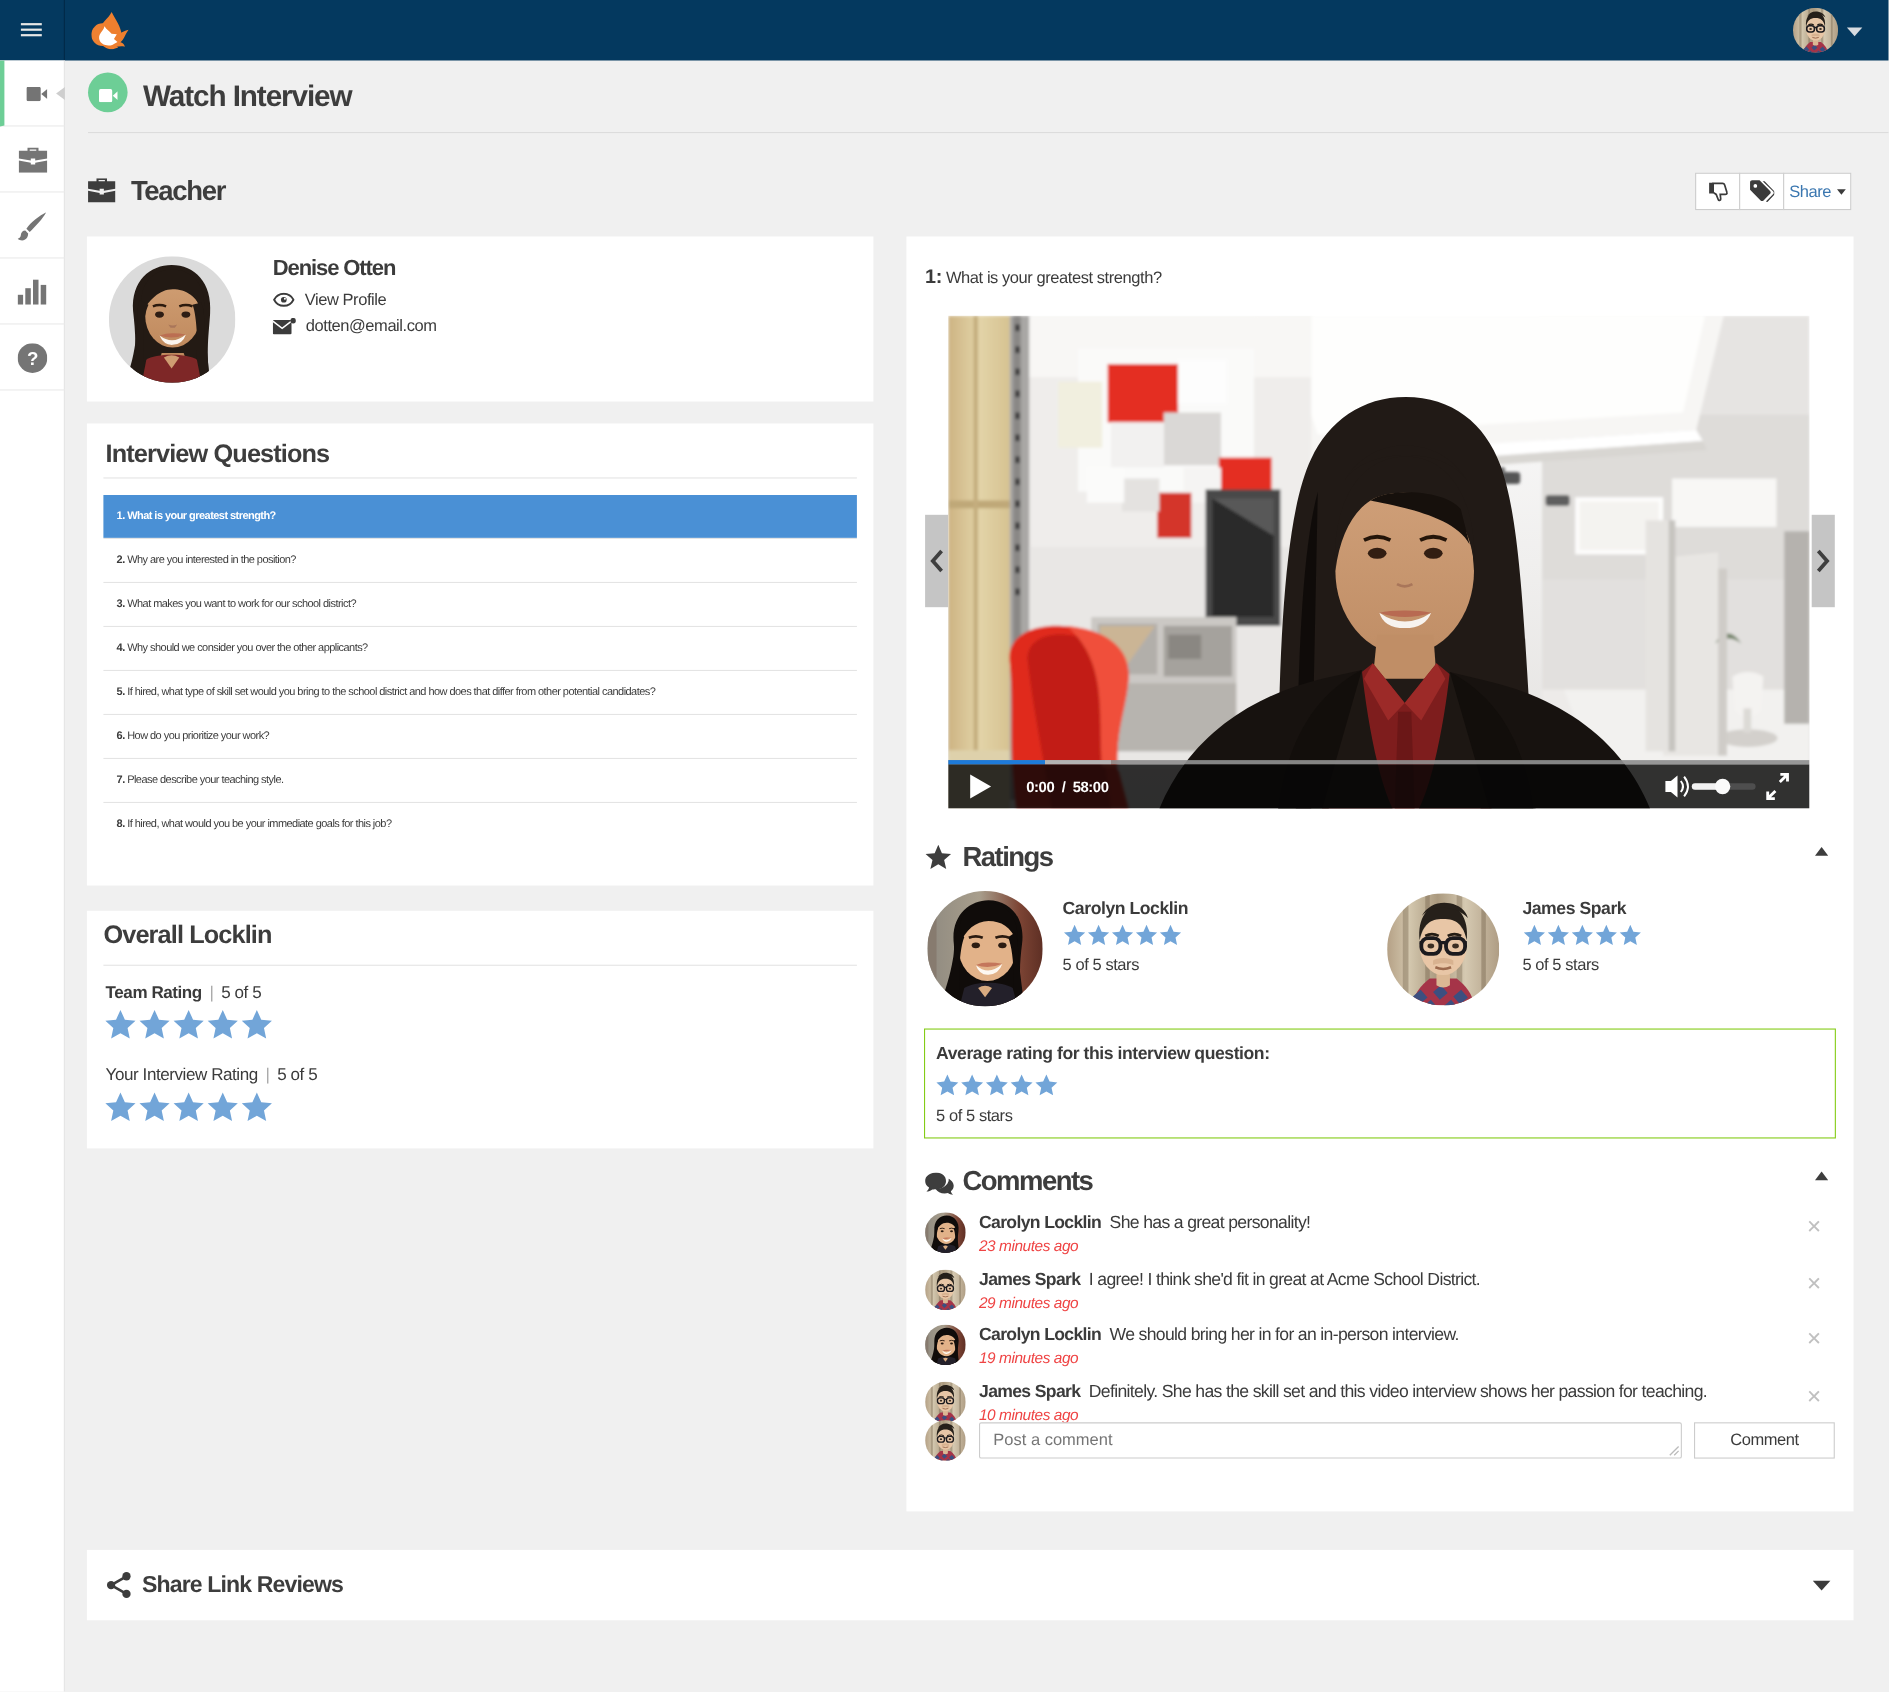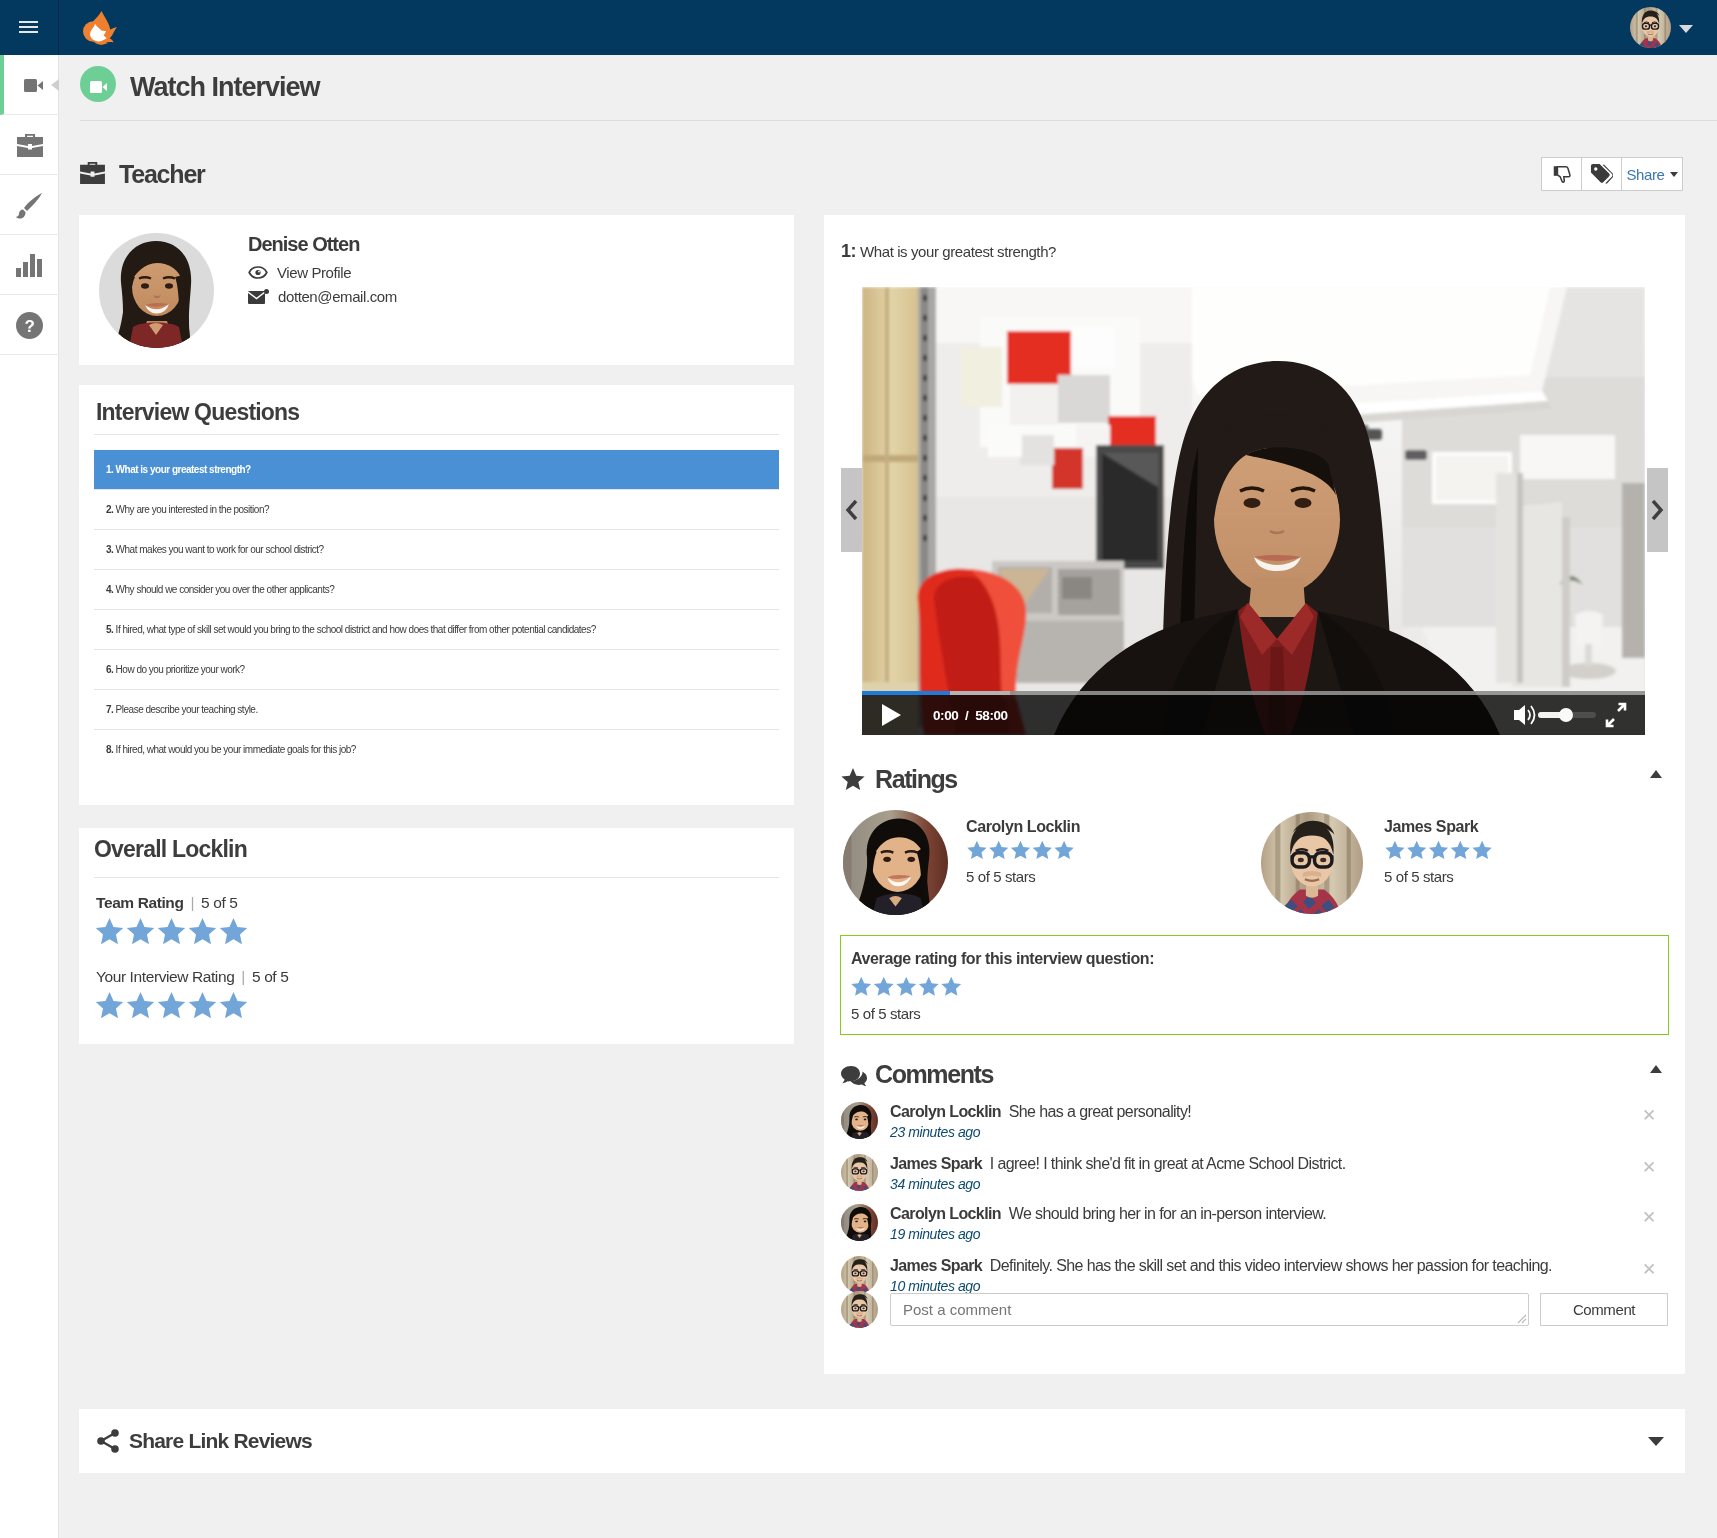--- a/index.html
+++ b/index.html
@@ -66,21 +66,21 @@
 .rater-name { font-size:16px; font-weight:bold; }
 .stars5 { margin:4px 0 2px 0; }
 .ofstars { font-size:15px; }
 #avg-box { position:absolute; left:16px; top:720px; width:829px; height:100px; border:1px solid #84cc16; }
 #avg-box .bold { font-size:16px; font-weight:bold; margin:14px 0 0 10px; }
 #avg-box .ofstars { margin-left:16px; }
 
 .comment { position:absolute; left:17px; }
 .comment .txt { font-size:16px; letter-spacing:-0.6px; }
 .comment .txt b { font-weight:bold; }
-.comment .time { font-size:14px; font-style:italic; color:#0c4a6e; margin-top:3px; }
+.comment .time { font-size:14px; font-style:italic; color:#ef4444; margin-top:3px; }
 .cmt-x { position:absolute; font-size:17px; color:#c0c0c0; }
 #post-row textarea { position:absolute; left:49px; top:2px; width:639px; height:33px; border:1px solid #ccc; border-radius:2px; resize:none; font-family:"Liberation Sans",sans-serif; font-size:15px; color:#999; padding:7px 12px; }
 #btn-comment { position:absolute; left:699px; top:2px; width:128px; height:33px; background:#fff; border:1px solid #ccc; font-size:15px; color:#3b3b3b; text-align:center; line-height:31px; }
 
 #share-bar .lbl { position:absolute; left:50px; top:20px; font-size:21px; font-weight:bold; color:#3d3d3d; letter-spacing:-0.8px; }
 #share-caret { position:absolute; left:1569px; top:28px; width:0; height:0; border-left:8px solid transparent; border-right:8px solid transparent; border-top:9px solid #3b3b3b; }
 </style>
 </head>
 <body>
 <svg width="0" height="0" style="position:absolute;">
@@ -546,21 +546,21 @@
       <div class="time">23 minutes ago</div>
     </div>
   </div>
   <div class="cmt-x" style="left:818px;top:890px;">✕</div>
   <div class="comment" style="top:939px;">
     <svg class="abs" style="left:0;top:0;border-radius:50%;" width="37" height="37" viewBox="0 0 100 100">
         <use href="#av-james"></use>
       </svg>
     <div class="abs" style="left:49px;top:1px;width:700px;">
       <div class="txt"><b>James Spark</b>&nbsp; I agree! I think she'd fit in great at Acme School District.</div>
-      <div class="time">34 minutes ago</div>
+      <div class="time">29 minutes ago</div>
     </div>
   </div>
   <div class="cmt-x" style="left:818px;top:942px;">✕</div>
   <div class="comment" style="top:989px;">
     <svg class="abs" style="left:0;top:0;border-radius:50%;" width="37" height="37" viewBox="0 0 100 100">
         <use href="#av-carolyn"></use>
       </svg>
     <div class="abs" style="left:49px;top:1px;width:700px;">
       <div class="txt"><b>Carolyn Locklin</b>&nbsp; We should bring her in for an in-person interview.</div>
       <div class="time">19 minutes ago</div>

